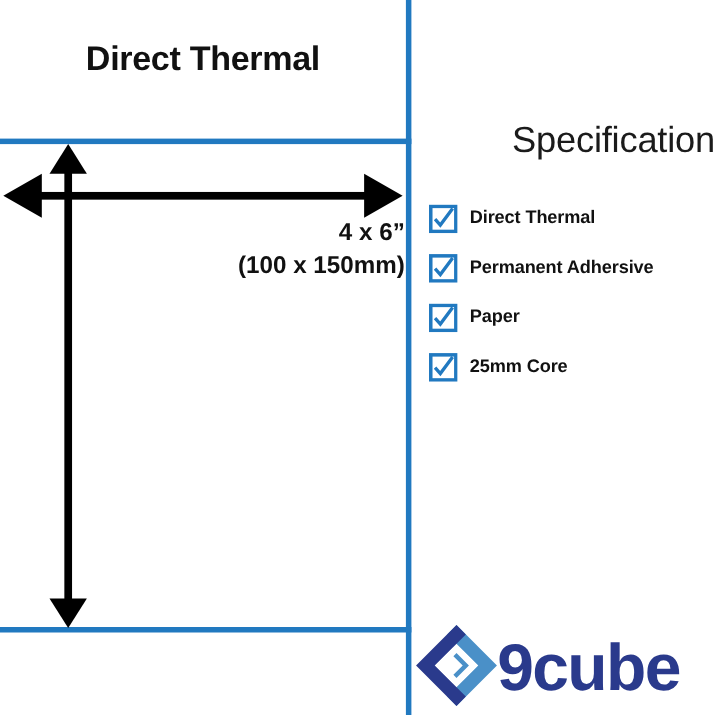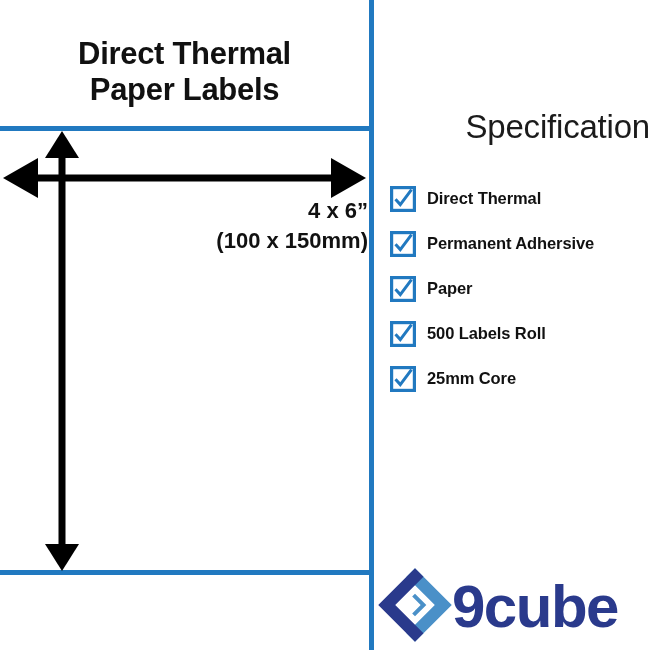--- a/index.html
+++ b/index.html
@@ -162,21 +162,20 @@
 <body>
 
 <div id="canvas">
 
   <div class="h-rule-top"></div>
   <div class="h-rule-bottom"></div>
   <div class="v-rule"></div>
 
   <div class="title-block">
     <span class="title-line">Direct Thermal</span>
-    <span class="title-line">Paper Labels</span>
   </div>
 
   <div class="diagram">
     <svg width="374" height="450" viewBox="0 0 374 450" xmlns="http://www.w3.org/2000/svg">
 
       <g>
         <rect x="24" y="48.5" width="326" height="7" fill="#000000"></rect>
         <polygon points="3,52 38,32 38,72" fill="#000000"></polygon>
         <polygon points="366,52 331,32 331,72" fill="#000000"></polygon>
       </g>
@@ -221,29 +220,20 @@
     <div class="spec-row">
       <span class="checkbox">
         <svg width="26" height="26" viewBox="0 0 26 26" xmlns="http://www.w3.org/2000/svg">
           <rect x="1.6" y="1.6" width="22.8" height="22.8" fill="#ffffff" stroke="#2179c0" stroke-width="3.2"></rect>
           <path d="M5.5 13.2 L10.3 18.6 L21.5 3.6" fill="none" stroke="#2179c0" stroke-width="3"></path>
         </svg>
       </span>
       <span class="spec-label">Paper</span>
     </div>
 
-    <div class="spec-row">
-      <span class="checkbox">
-        <svg width="26" height="26" viewBox="0 0 26 26" xmlns="http://www.w3.org/2000/svg">
-          <rect x="1.6" y="1.6" width="22.8" height="22.8" fill="#ffffff" stroke="#2179c0" stroke-width="3.2"></rect>
-          <path d="M5.5 13.2 L10.3 18.6 L21.5 3.6" fill="none" stroke="#2179c0" stroke-width="3"></path>
-        </svg>
-      </span>
-      <span class="spec-label">500 Labels Roll</span>
-    </div>
 
     <div class="spec-row">
       <span class="checkbox">
         <svg width="26" height="26" viewBox="0 0 26 26" xmlns="http://www.w3.org/2000/svg">
           <rect x="1.6" y="1.6" width="22.8" height="22.8" fill="#ffffff" stroke="#2179c0" stroke-width="3.2"></rect>
           <path d="M5.5 13.2 L10.3 18.6 L21.5 3.6" fill="none" stroke="#2179c0" stroke-width="3"></path>
         </svg>
       </span>
       <span class="spec-label">25mm Core</span>
     </div>

